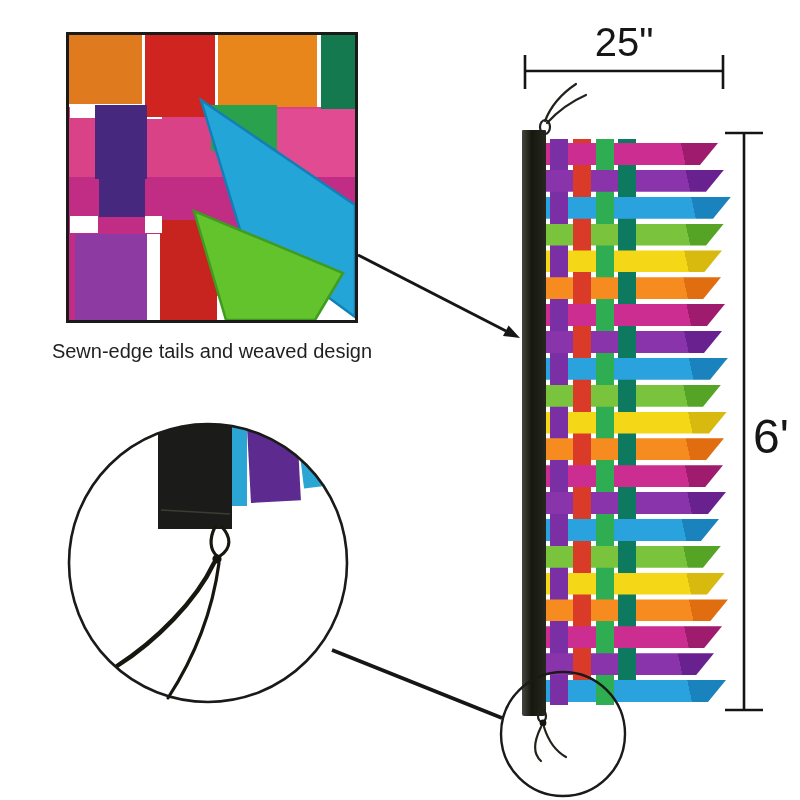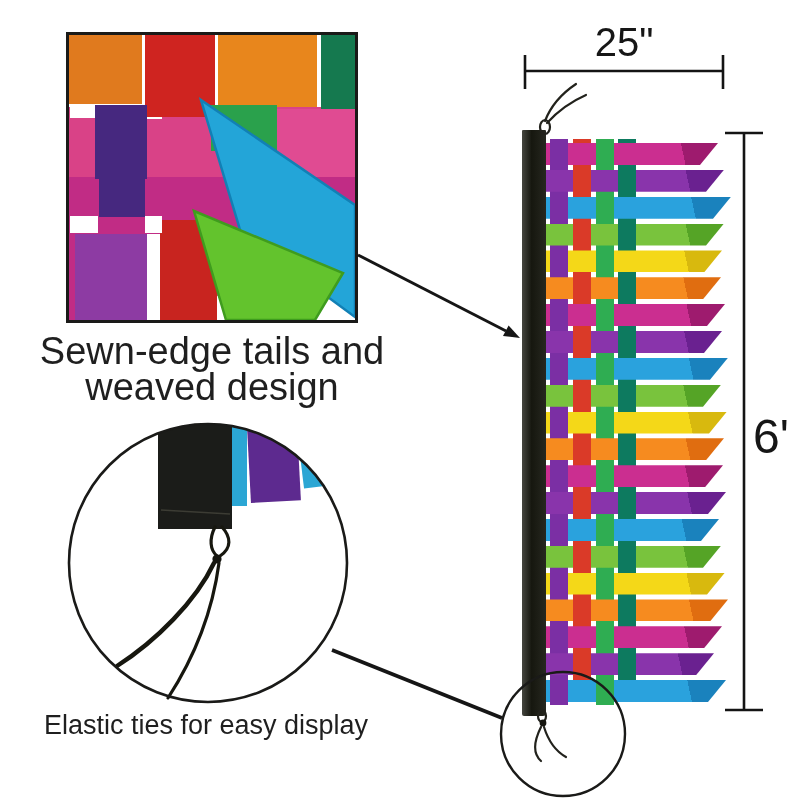--- a/index.html
+++ b/index.html
@@ -3,21 +3,21 @@
 <meta charset="utf-8">
 <style>
   html,body{margin:0;padding:0;background:#fff;}
   .stage{position:relative;width:800px;height:800px;background:#ffffff;overflow:hidden;
          font-family:"Liberation Sans", sans-serif;}
   .abs{position:absolute;}
   .inset-frame{position:absolute;left:66px;top:32px;width:286px;height:285px;
                border:3px solid #1a1a18;background:#ffffff;overflow:hidden;}
   .inset-frame .shapes div{position:absolute;}
   .caption{position:absolute;text-align:center;color:#1f1f1f;font-weight:300;}
-  .caption-weave{left:18px;top:333px;width:388px;font-size:38px;line-height:36px;}
+  .caption-weave{left:18px;top:333px;width:388px;font-size:20px;line-height:36px;}
   .caption-ties{left:10px;top:708px;width:392px;font-size:27px;line-height:34px;}
   .cord{fill:none;stroke:#17170f;stroke-width:3.2;stroke-linecap:round;}
   .cord-thick{stroke-width:4.4;}
   .tie{fill:none;stroke:#22221c;stroke-width:2.2;stroke-linecap:round;}
   .dim-line{stroke:#141414;stroke-width:2.6;}
   .dim-text{fill:#161616;font-weight:300;}
   .pole{position:absolute;left:522px;top:130px;width:24px;height:586px;
         background:linear-gradient(90deg,#45463f 0%,#16170f 40%,#26271f 100%);
         border-radius:1px 1px 3px 2px;}
 </style>
@@ -73,21 +73,20 @@
       <rect x="187" y="12" width="50" height="76" fill="#5d2a8f" transform="rotate(-3 187 12)"></rect>
       <rect x="237" y="16" width="48" height="58" fill="#2ba6d4" transform="rotate(-7 237 16)"></rect>
     </g>
     <path class="cord" d="M162,112 C171,122 172,133 160,141"></path>
     <path class="cord" d="M155,112 C149,124 150,135 157,141"></path>
     <circle cx="157" cy="144" r="4.6" fill="#15150f"></circle>
     <path class="cord cord-thick" d="M154,148 C136,186 96,226 57,251"></path>
     <path class="cord" d="M159,148 C152,200 132,246 108,283"></path>
     <circle cx="148" cy="148" r="139" fill="none" stroke="#1a1a18" stroke-width="2.6"></circle>
   </svg>
-  <div class="caption caption-ties">Elastic ties for easy display</div>
 
   <svg class="abs" style="left:326px;top:642px" width="182" height="84" viewBox="0 0 182 84">
     <line x1="6" y1="8" x2="176" y2="76" stroke="#161616" stroke-width="3.6"></line>
   </svg>
 
   <div class="pole"></div>
   <div id="banner-layer" class="abs" style="left:0;top:0;width:800px;height:800px;pointer-events:none">
       <div class="abs" style="left: 550px; top: 139px; width: 18px; height: 563px; background: rgb(123, 47, 164);"></div>
       <div class="abs" style="left: 573px; top: 139px; width: 18px; height: 563px; background: rgb(218, 58, 40);"></div>
       <div class="abs" style="left: 596px; top: 139px; width: 18px; height: 563px; background: rgb(47, 173, 82);"></div>

